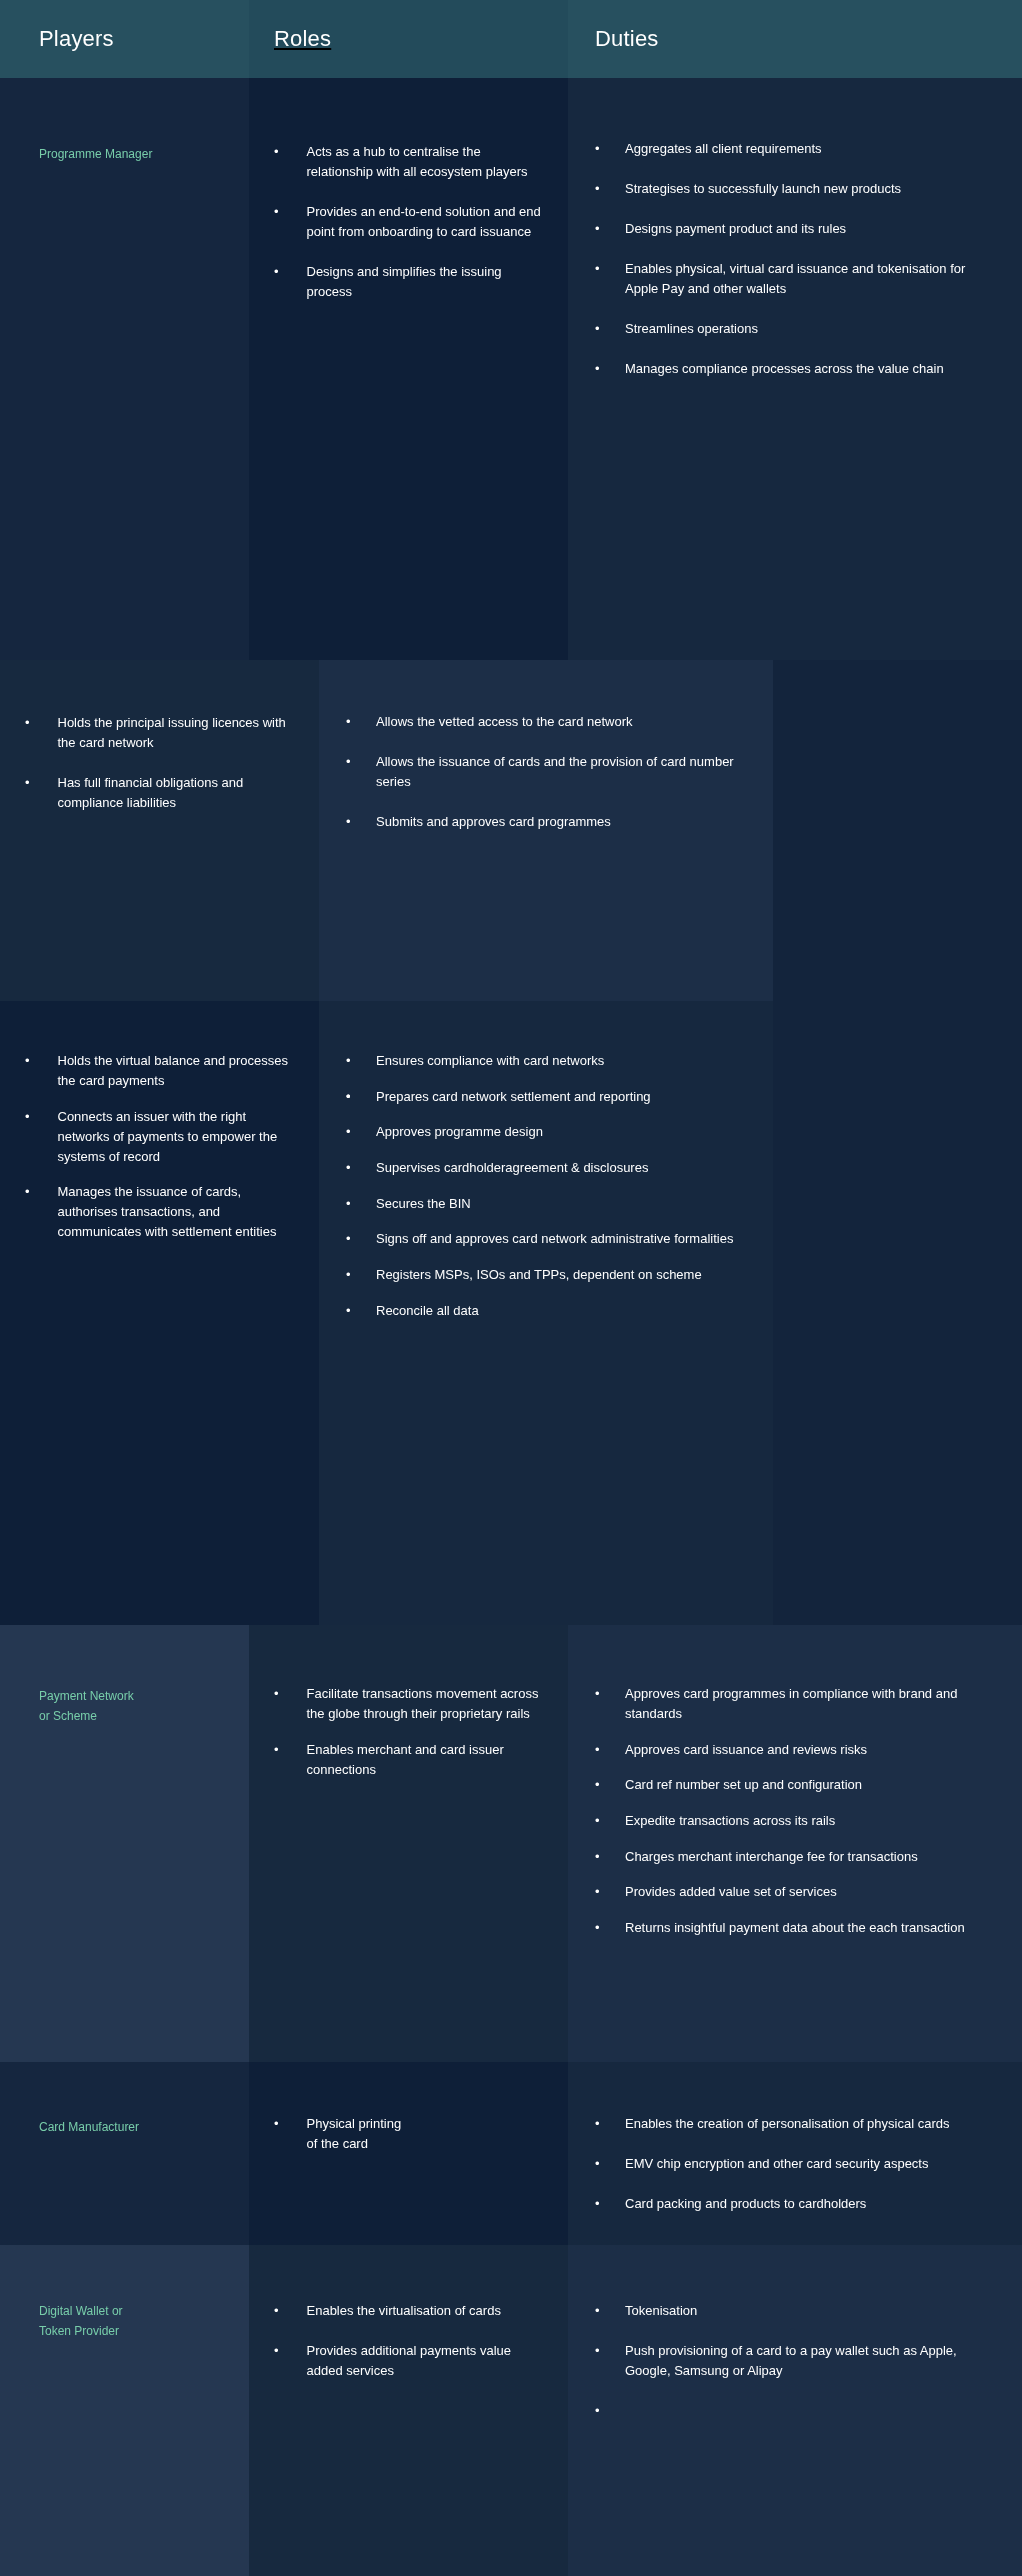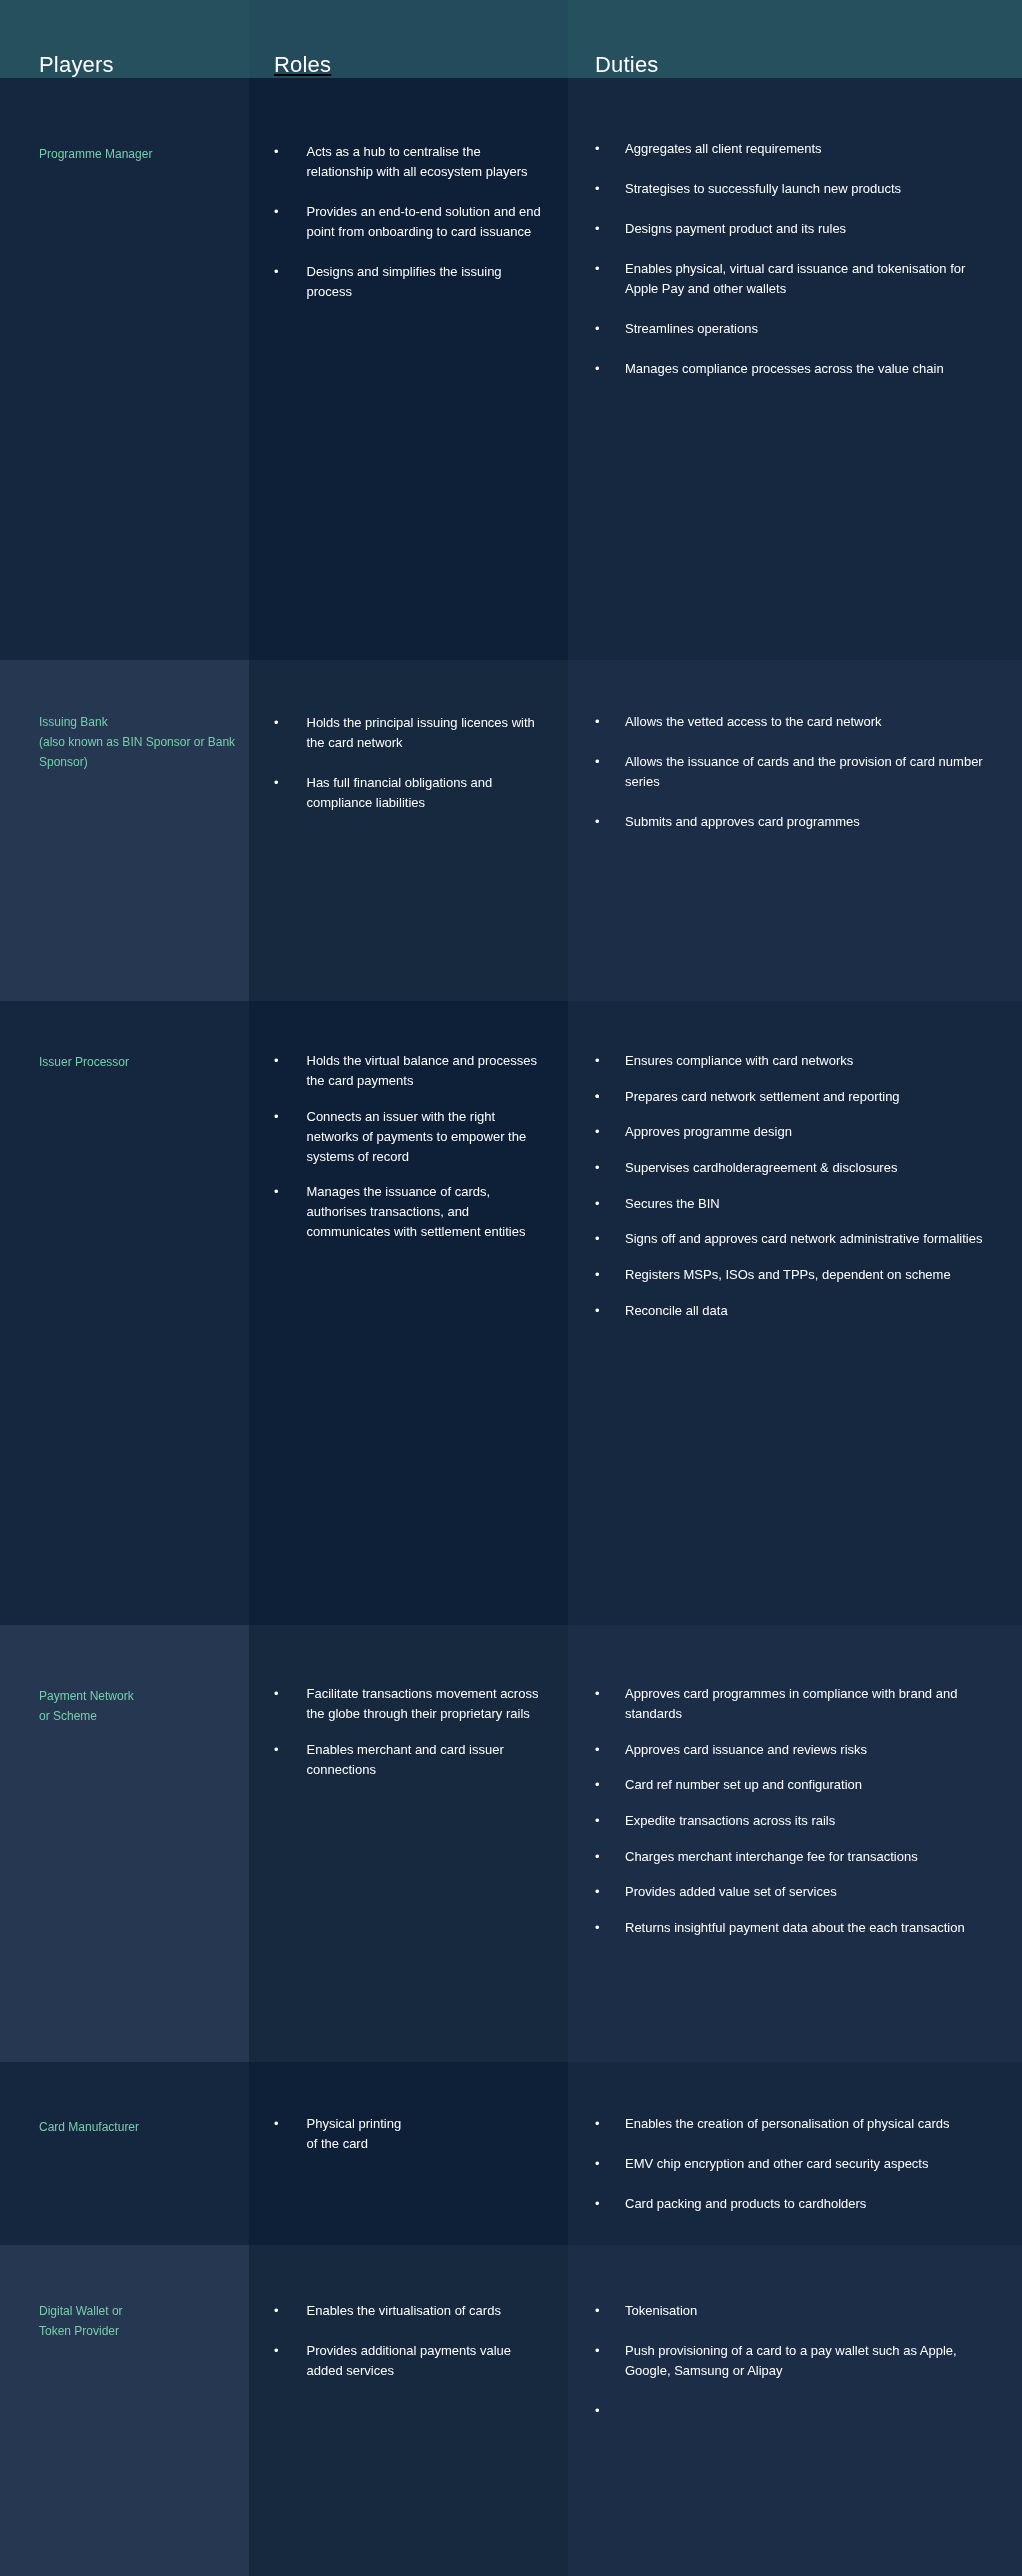--- a/index.html
+++ b/index.html
@@ -20,21 +20,21 @@
     flex-direction: column;
   }
 
   
   .thead {
     display: flex;
     height: 78px;
   }
   .th {
     display: flex;
-    align-items: flex-end;
+    align-items: center;
     box-sizing: border-box;
   }
   .th-players  { width: 249px;  background: #27505f; padding-left: 39px; }
   .th-roles    { width: 319px;  background: #234b5b; padding-left: 25px; text-decoration: underline; }
   .th-duties   { width: 454px;  background: #27505f; padding-left: 27px; }
 
   .th-label {
     color: #ffffff;
     font-size: 22px;
     font-weight: 400;
@@ -156,43 +156,36 @@
         <li><span class="dot">•</span><span>Strategises to successfully launch new products</span></li>
         <li><span class="dot">•</span><span>Designs payment product and its rules</span></li>
         <li><span class="dot">•</span><span>Enables physical, virtual card issuance and tokenisation for Apple Pay and other wallets</span></li>
         <li><span class="dot">•</span><span>Streamlines operations</span></li>
         <li><span class="dot">•</span><span>Manages compliance processes across the value chain</span></li>
       </ul>
     </div>
   </div>
 
   <div class="trow band-b r2">
-    <div class="cell c-players">
-      <div class="player-name">Issuing Bank
-(also known as BIN Sponsor or Bank Sponsor)</div>
-    </div>
     <div class="cell c-roles">
       <ul class="bullets">
         <li><span class="dot">•</span><span>Holds the principal issuing licences with the card network</span></li>
         <li><span class="dot">•</span><span>Has full financial obligations and compliance liabilities</span></li>
       </ul>
     </div>
     <div class="cell c-duties">
       <ul class="bullets">
         <li><span class="dot">•</span><span>Allows the vetted access to the card network</span></li>
         <li><span class="dot">•</span><span>Allows the issuance of cards and the provision of card number series</span></li>
         <li><span class="dot">•</span><span>Submits and approves card programmes</span></li>
       </ul>
     </div>
   </div>
 
   <div class="trow band-a r3 tight">
-    <div class="cell c-players">
-      <div class="player-name">Issuer Processor</div>
-    </div>
     <div class="cell c-roles">
       <ul class="bullets">
         <li><span class="dot">•</span><span>Holds the virtual balance and processes the card payments</span></li>
         <li><span class="dot">•</span><span>Connects an issuer with the right networks of payments to empower the systems of record</span></li>
         <li><span class="dot">•</span><span>Manages the issuance of cards, authorises transactions, and communicates with settlement entities</span></li>
       </ul>
     </div>
     <div class="cell c-duties">
       <ul class="bullets">
         <li><span class="dot">•</span><span>Ensures compliance with card networks</span></li>

